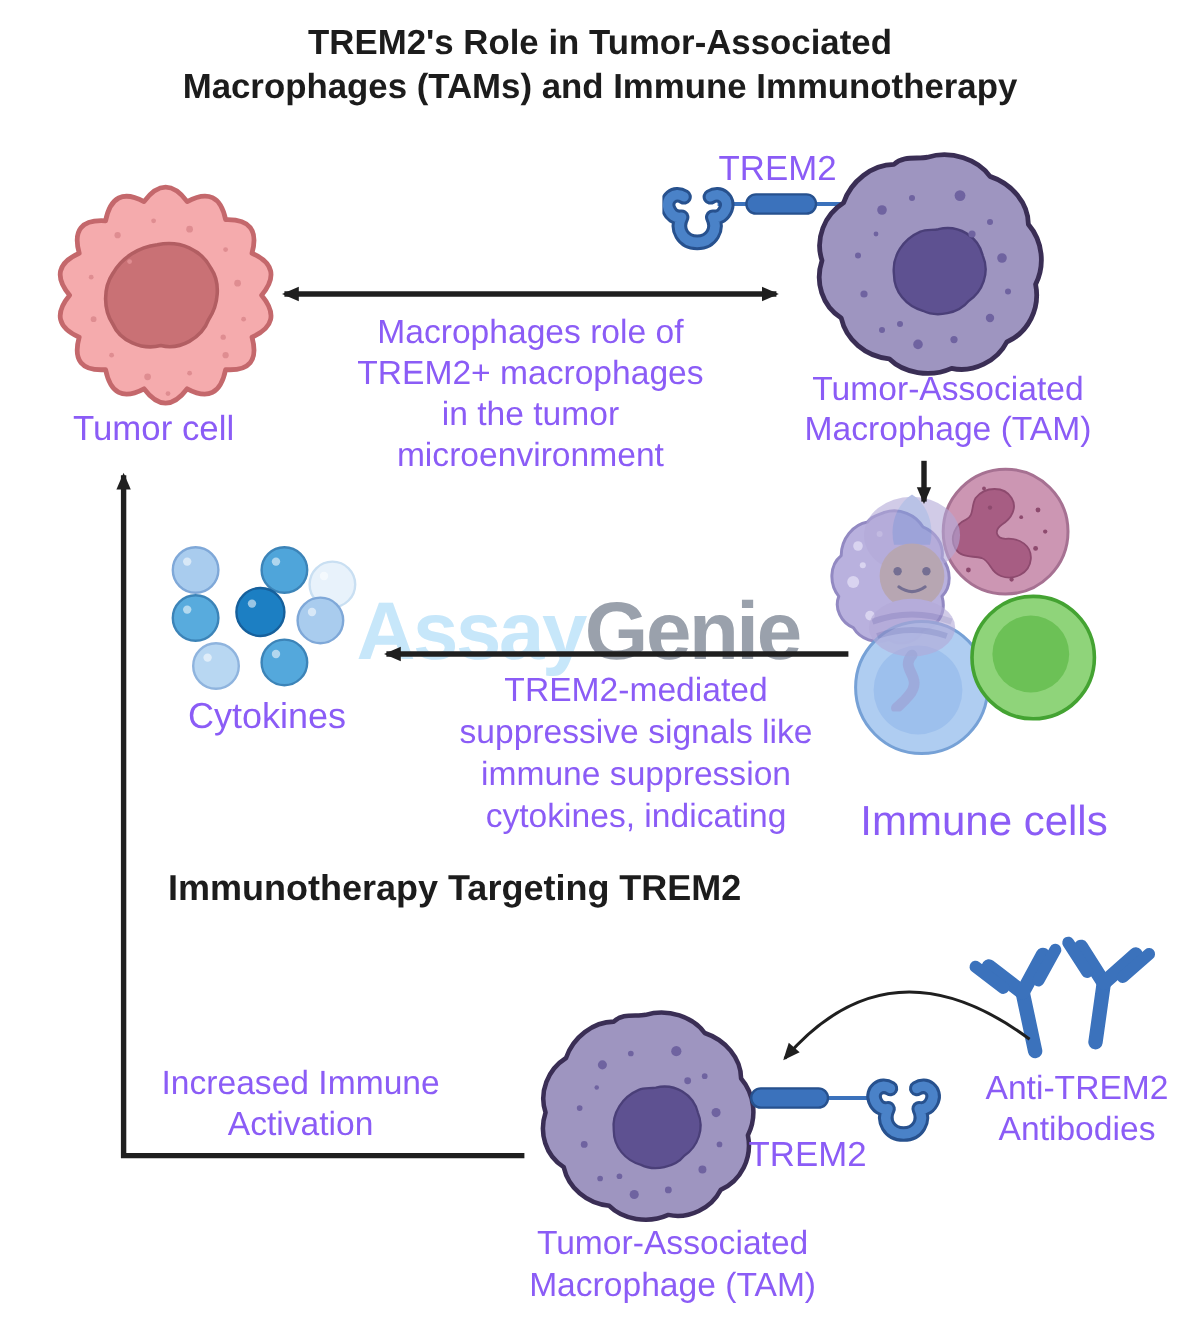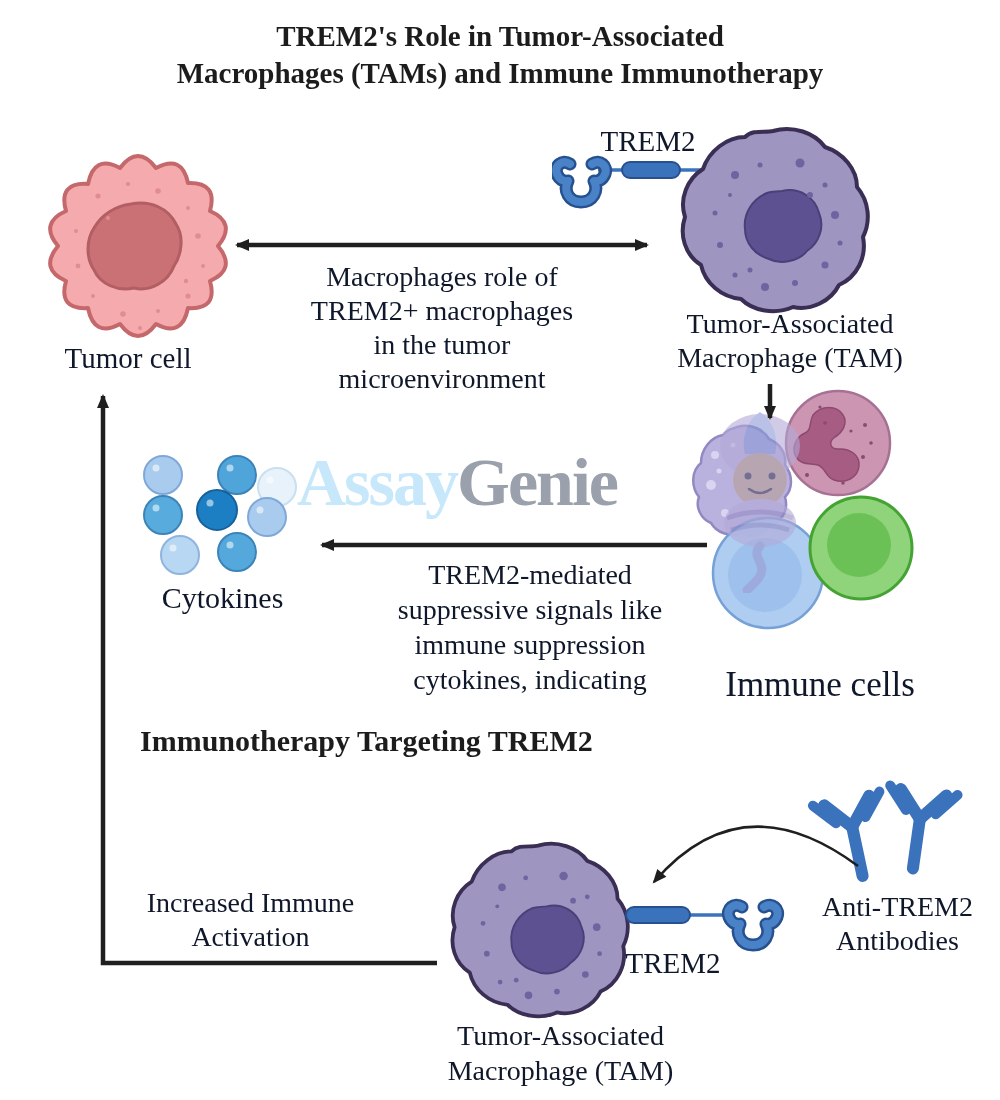--- a/index.html
+++ b/index.html
@@ -1,24 +1,24 @@
 <!DOCTYPE html>
 <html><head>
 <meta charset="utf-8">
 <style>
   html,body{margin:0;padding:0;background:#fff;}
   #canvas{
     position:relative;width:1000px;height:1100px;background:#ffffff;overflow:hidden;
-    font-family:Liberation Serif, serif;color:#1c1c1c;
+    font-family:Liberation Sans, sans-serif;color:#1c1c1c;
   }
   .abs{position:absolute;}
-  .lbl{position:absolute;text-align:center;color:#0f172a;font-size:28px;line-height:34px;}
+  .lbl{position:absolute;text-align:center;color:#8b5cf6;font-size:28px;line-height:34px;}
   #title{left:0;right:0;top:18px;text-align:center;font-size:29px;line-height:37px;font-weight:700;z-index:5;}
   #heading2{left:140px;top:724px;width:700px;text-align:left;font-size:30px;font-weight:700;z-index:5;}
-  #watermark{left:297px;top:448px;font-size:68px;font-weight:700;letter-spacing:-2px;line-height:1;z-index:1;white-space:nowrap;}
+  #watermark{left:297px;top:492px;font-size:68px;font-weight:700;letter-spacing:-2px;line-height:1;z-index:1;white-space:nowrap;}
   svg{display:block;}
   .z2{z-index:2;} .z3{z-index:3;} .z4{z-index:4;} .z5{z-index:5;}
 </style>
 </head>
 <body>
 
 <div id="canvas">
 
   <svg width="0" height="0" style="position:absolute" aria-hidden="true">
     <defs>

